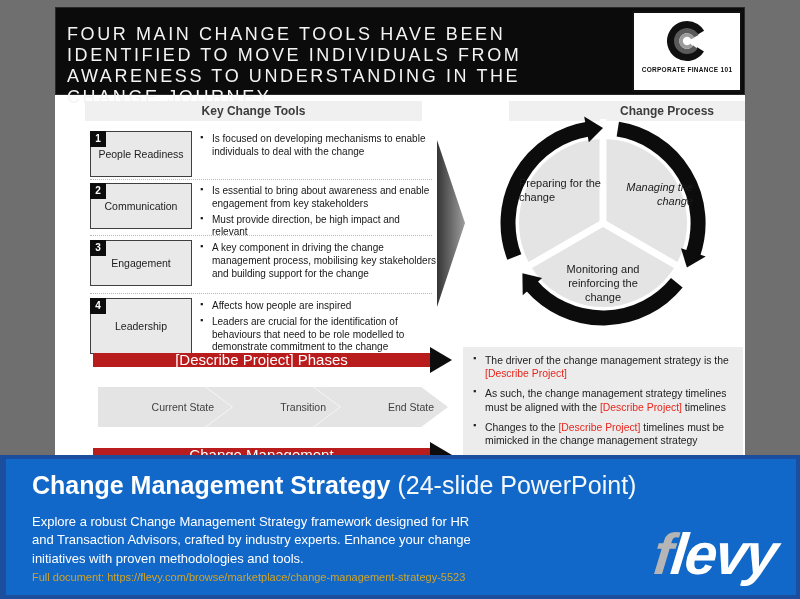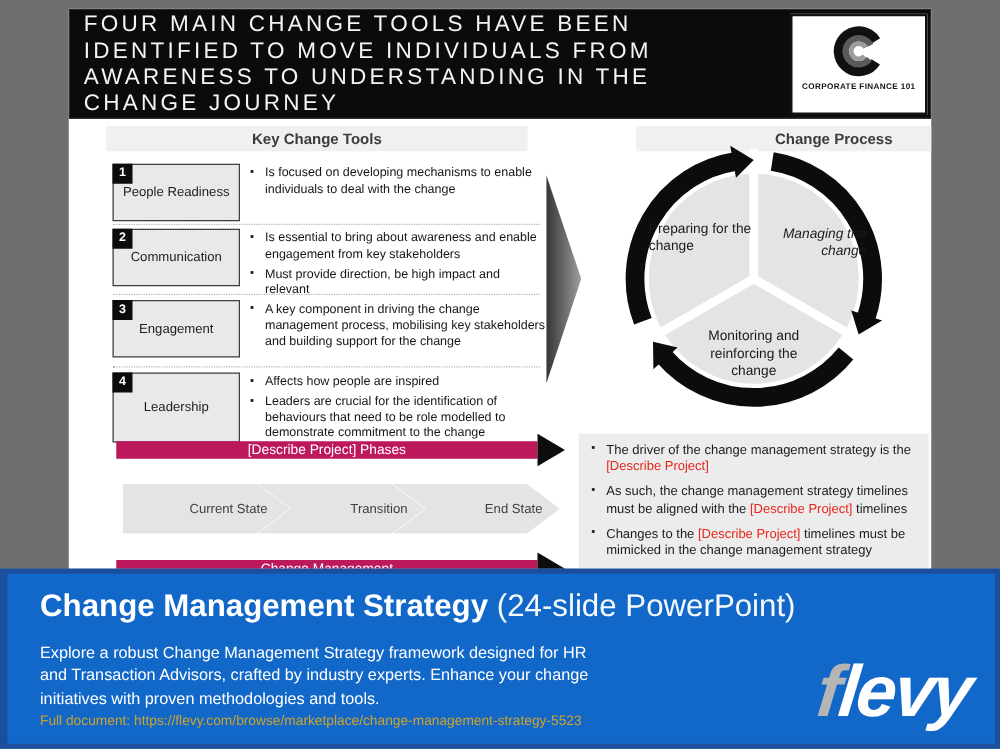--- a/index.html
+++ b/index.html
@@ -4,21 +4,21 @@
 <style>
   * { margin:0; padding:0; box-sizing:border-box; }
   html,body { width:800px; height:599px; }
   body { font-family:"Liberation Sans", sans-serif; position:relative; overflow:hidden; background:#6f6f6f; }
   .stage { position:absolute; inset:0; }
 
   
   .slide { position:absolute; left:55px; top:7px; width:690px; height:448px; background:#ffffff; overflow:hidden; }
 
   .slide-header { position:absolute; left:0; top:0; width:690px; height:88px; background:#0b0b0b; border:1px solid #2a2a2a; }
-  .slide-title { position:absolute; left:11px; top:1px; width:560px; color:#f4f4f4;
+  .slide-title { position:absolute; left:11px; top:16px; width:560px; color:#f4f4f4;
                  font-size:18px; line-height:21px; letter-spacing:2.6px; font-weight:400; }
   .cf-logo { position:absolute; right:2px; top:3px; width:110px; height:81px; background:#ffffff;
              border:2px solid #111; display:flex; flex-direction:column; align-items:center; justify-content:flex-start; }
   .cf-logo svg { margin-top:4px; }
   .cf-caption { font-size:6.5px; font-weight:700; color:#111; letter-spacing:0.3px; margin-top:1px; }
 
   .section-bar { position:absolute; height:20px; background:#f0f0f0; color:#3c3c3c; font-size:12px;
                  font-weight:700; text-align:center; line-height:20px; }
 
   
@@ -37,22 +37,22 @@
   .big-arrow { position:absolute; left:382px; top:133px; }
 
   
   .process-wrap { position:absolute; left:440px; top:108px; width:216px; height:216px; }
   .process-label { position:absolute; font-size:11px; color:#1b1b1b; line-height:1.25; }
   .lbl-prepare { left:24px; top:62px; width:82px; text-align:left; }
   .lbl-manage { left:124px; top:66px; width:74px; text-align:right;font-style:italic; }
   .lbl-monitor { left:56px; top:148px; width:104px; text-align:center; }
 
   
-  .banner-bar { position:absolute; left:38px; width:337px; height:14px; background:#be185d; color:#fff;
-                font-size:11px; text-align:center; line-height:14px; }
+  .banner-bar { position:absolute; left:38px; width:337px; height:14px; background:#b91c1c; color:#fff;
+                font-size:15px; text-align:center; line-height:14px; }
   .banner-tri { position:absolute; left:375px; width:0; height:0;
                 border-top:13px solid transparent; border-bottom:13px solid transparent; border-left:22px solid #0d0d0d; }
 
   
   .chevron-row { position:absolute; left:43px; top:380px; display:flex; }
   .chev { height:40px; width:134px; background:#e4e4e4; color:#3f3f3f; font-size:10.5px;
           text-align:right; line-height:40px; }
   .chev-first { clip-path:polygon(0% 0%, 80% 0%, 100% 50%, 80% 100%, 0% 100%); padding-right:18px; }
   .chev-next { clip-path:polygon(0% 0%, 80% 0%, 100% 50%, 80% 100%, 0% 100%, 20% 50%);
                margin-left:-26px; padding-left:14px; padding-right:14px; }

